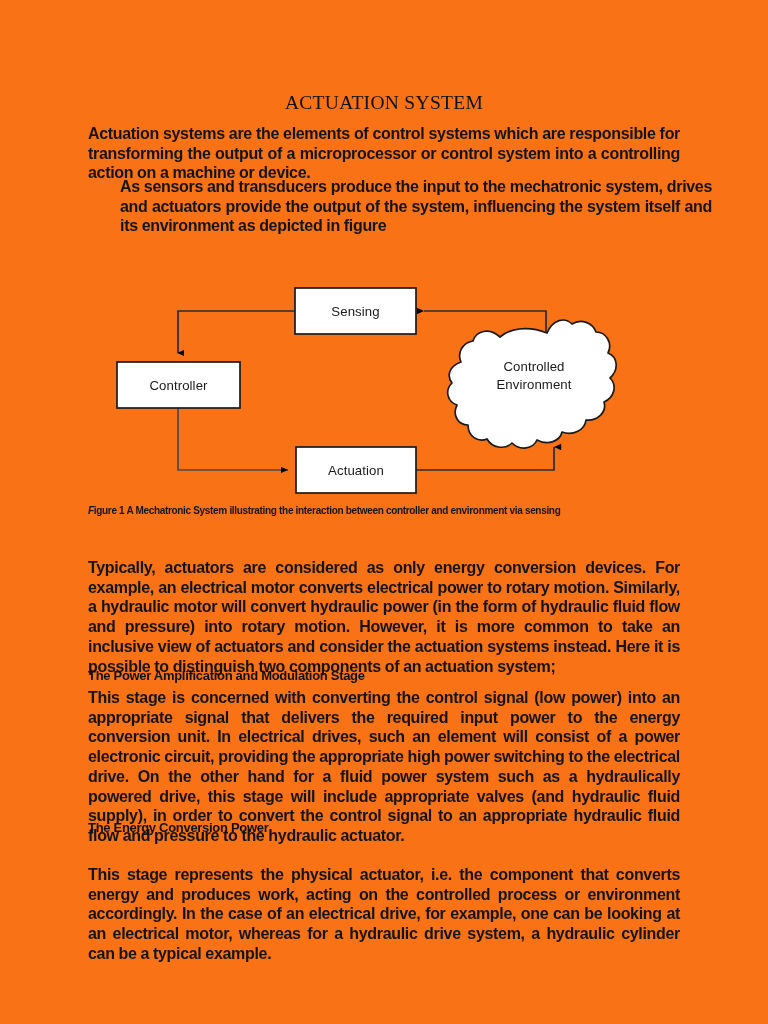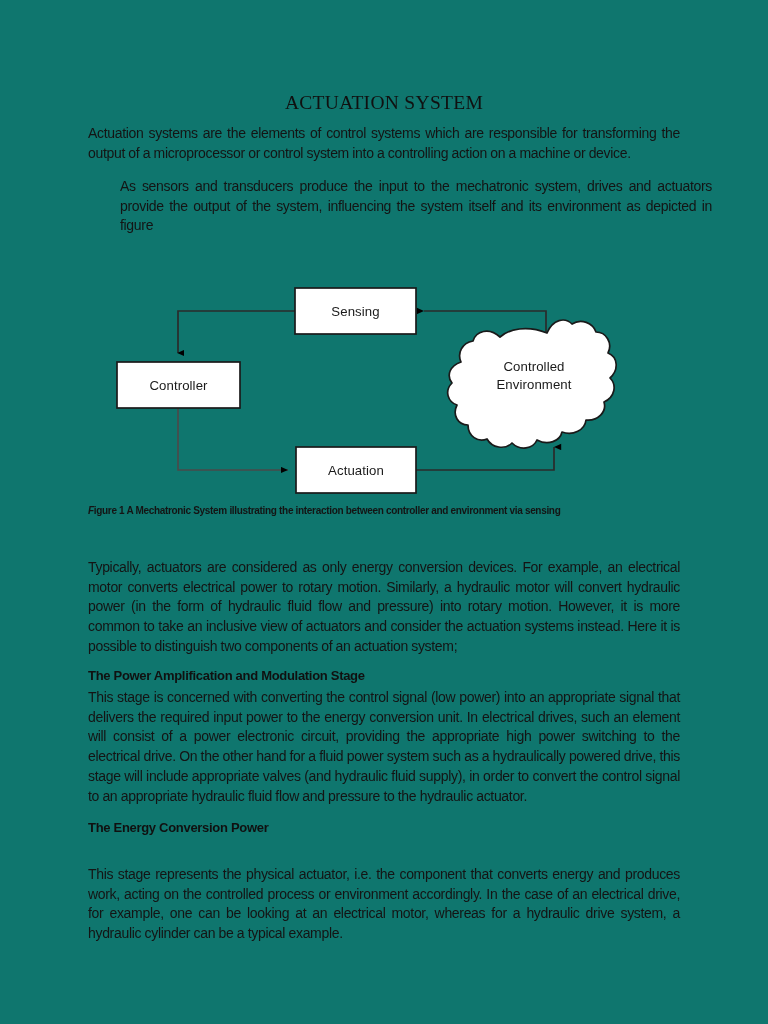--- a/index.html
+++ b/index.html
@@ -15,21 +15,21 @@
     font-family: "Liberation Sans", sans-serif;
     color: #000000;
     -webkit-font-smoothing: antialiased;
   }
 
   .page {
     position: absolute;
     left: 0; top: 0;
     width: 768px;
     height: 1024px;
-    background: #0f766e;
+    background: #f97316;
   }
 
   .content {
     position: absolute;
     left: 88px;
     top: 0;
     width: 592px;
   }
 
   .doc-title {
@@ -41,25 +41,25 @@
     color: #101010;
     position: absolute;
     left: 0;
     top: 92px;
     width: 592px;
   }
 
   .para {
     position: absolute;
     width: 592px;
-    font-size: 14px;
+    font-size: 16px;
     line-height: 19.7px;
     text-align: justify;
     letter-spacing: -0.32px;
-    font-weight: 400;
+    font-weight: 700;
     color: #141414;
     word-spacing: -0.2px;
   }
 
   
   .para, .caption, .heading {
     transform-origin: left top;
   }
 
   .p1 { top: 124px; }

